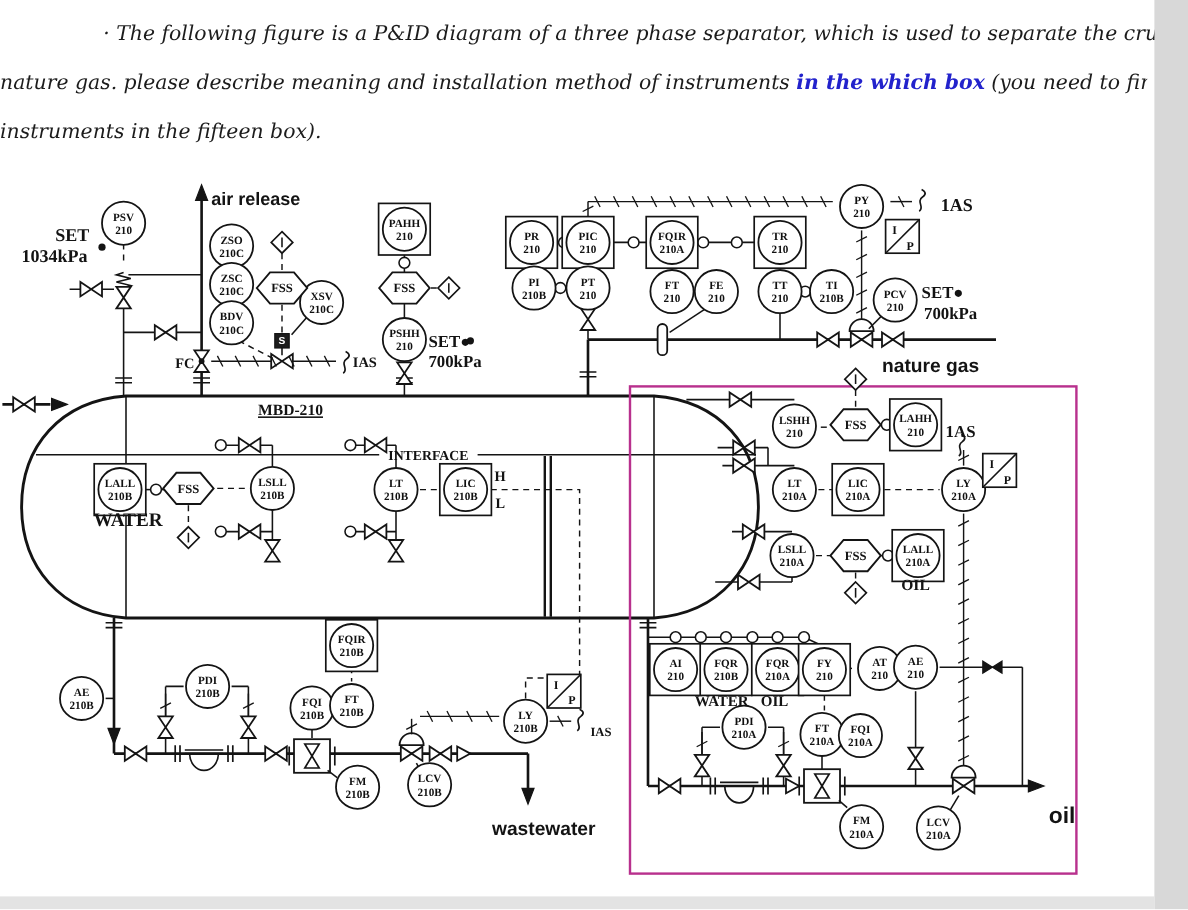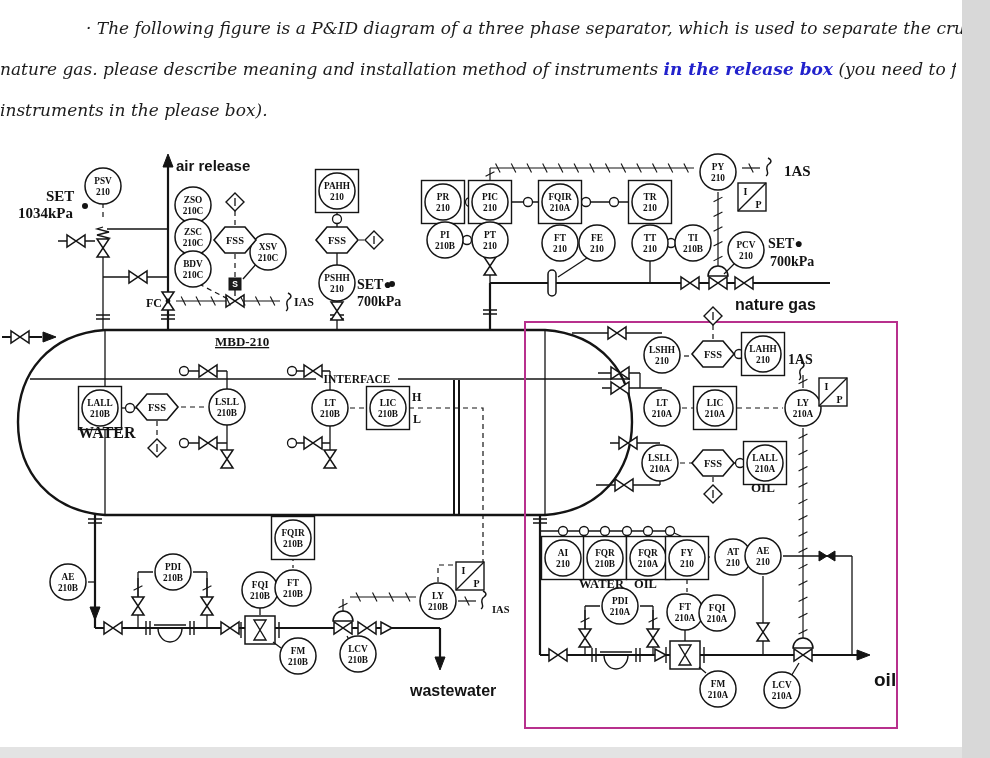--- a/index.html
+++ b/index.html
@@ -32,22 +32,22 @@
   .hex{fill:#ffffff;stroke:#141414;stroke-width:1.6;}
   .dia{fill:#ffffff;stroke:#141414;stroke-width:1.4;}
 </style>
 </head>
 <body>
 
 <div id="page">
 
   <div class="qwrap">
     <div class="qline" style="padding-left:86px"><span>· The following figure is a P&amp;ID diagram of a three phase separator, which is used to separate the crude oil, water and</span></div>
-    <div class="qline"><span>nature gas. please describe meaning and installation method of instruments </span><b class="hl" style="color: rgb(34, 34, 204);">in the release box</b><span> (you need to finish fifteen of the</span></div>
-    <div class="qline"><span>instruments in the please box).</span></div>
+    <div class="qline"><span>nature gas. please describe meaning and installation method of instruments </span><b class="hl" style="color: rgb(34, 34, 204);">in the which box</b><span> (you need to finish fifteen of the</span></div>
+    <div class="qline"><span>instruments in the fifteen box).</span></div>
   </div>
 
   <svg id="pid" width="990" height="758" viewBox="0 0 990 758">
     <defs>
       <path id="gv" d="M-9,-6 L-9,6 L9,-6 L9,6 Z"></path>
       <path id="gvb" d="M-8,-5 L-8,5 L8,-5 L8,5 Z"></path>
       <path id="dome" d="M-10,0 A10,10 0 0 1 10,0 Z"></path>
       <path id="arw" d="M2,0 L-11,-5 L-11,5 Z"></path>
       <path id="sqg" d="M0,8 C5,5 -3,0 3,-4 C7,-7 4,-9 2,-10" fill="none"></path>
       <path id="strp" d="M-16,-5 h32 M-16,-2 h32 M-12,-2 a12 14 0 0 0 24 0 M-20,-9 v14 M-24,-9 v14 M20,-9 v14 M24,-9 v14"></path>

